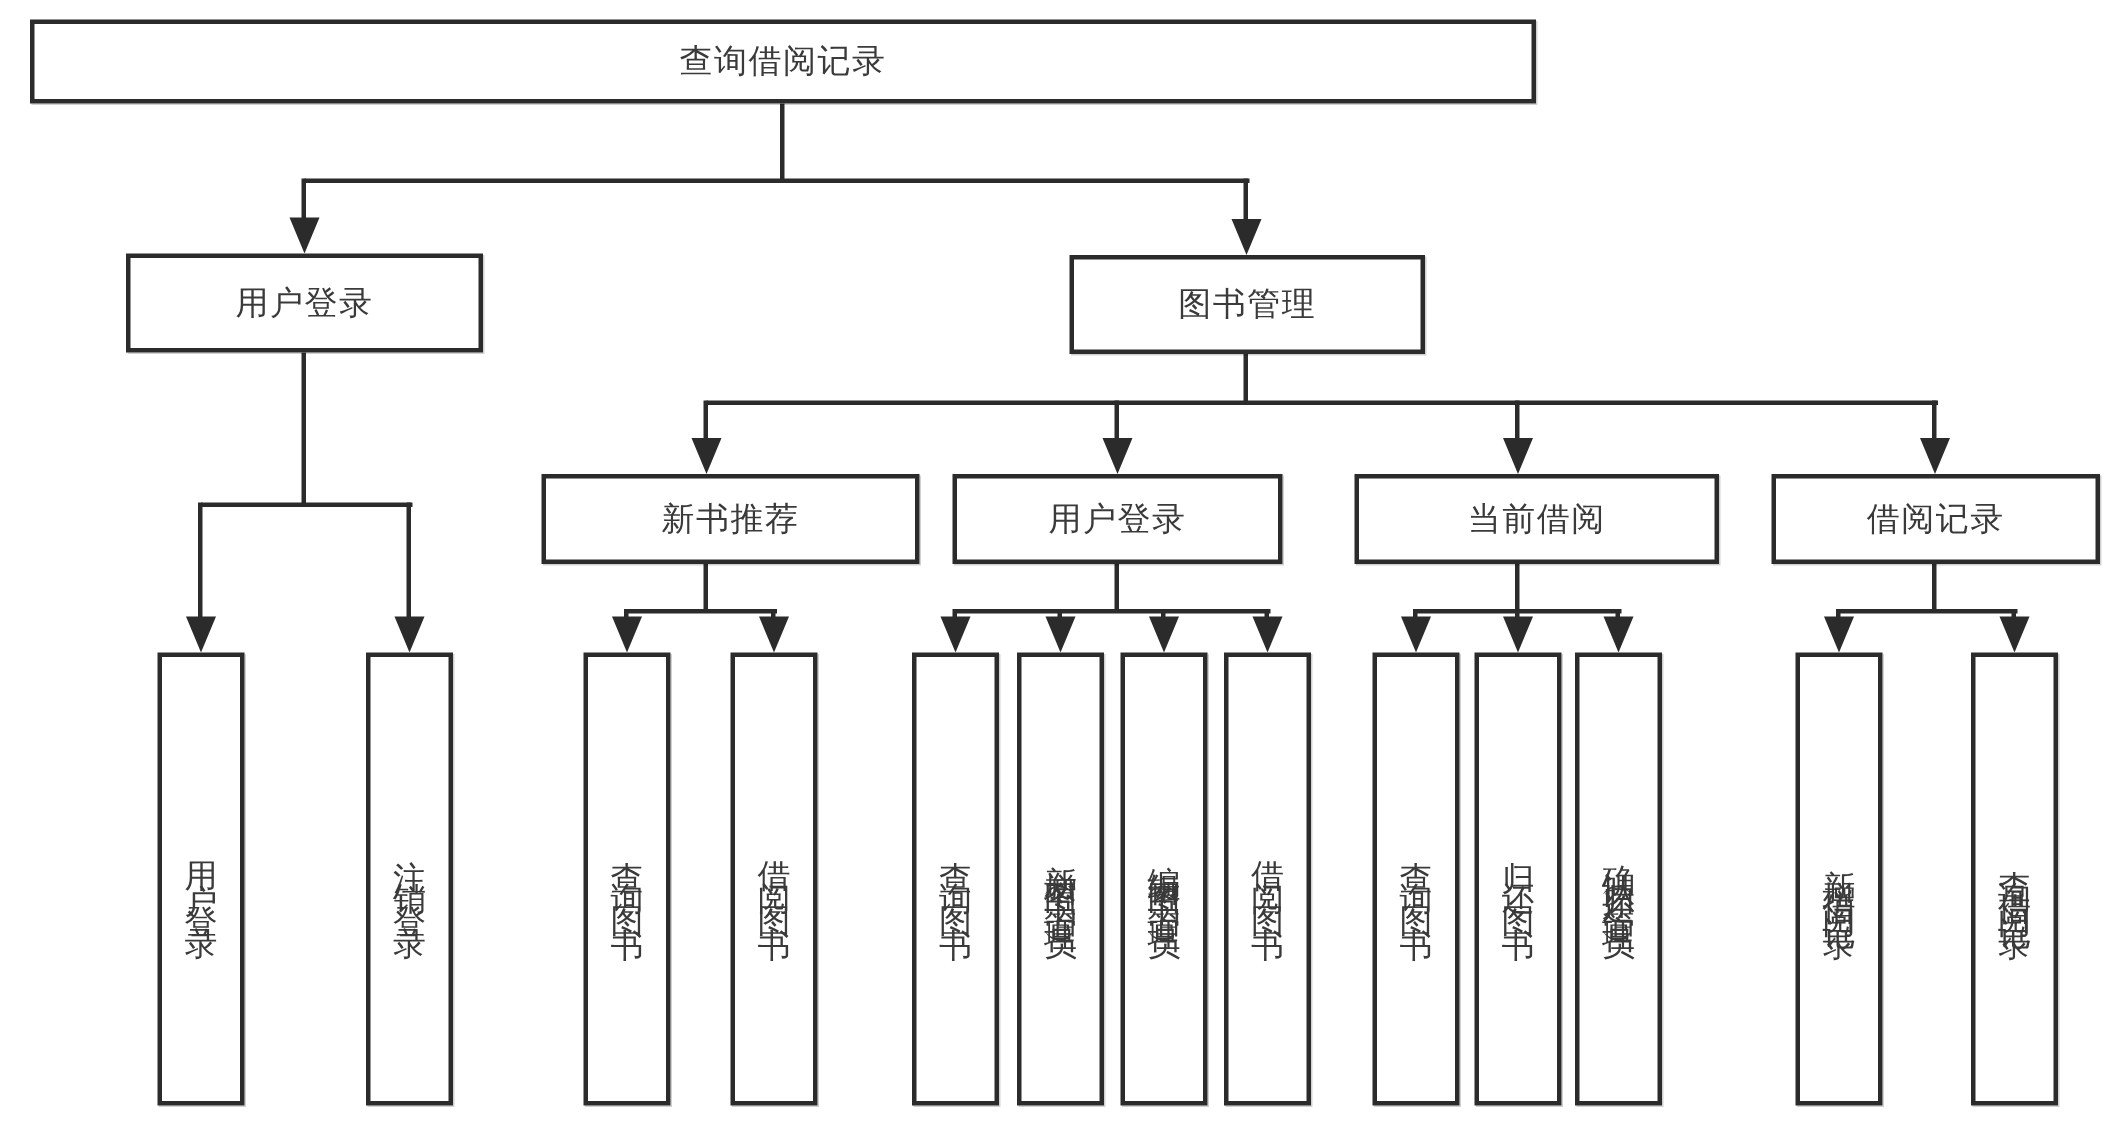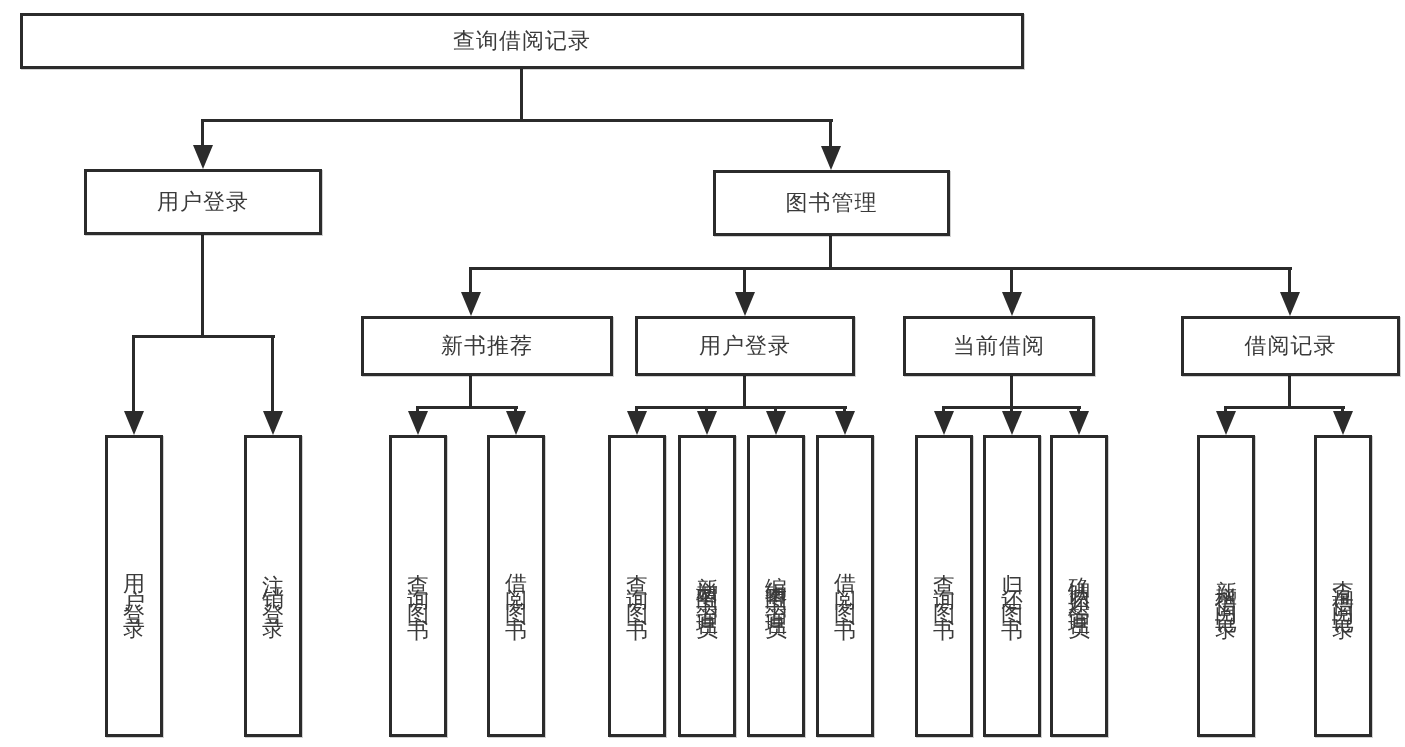--- a/index.html
+++ b/index.html
@@ -136,21 +136,21 @@
   <div class="box lv2-b">
     <span>图书管理</span>
   </div>
 
   <div class="box lv3" style="left:361px; width:252px;">
     <span>新书推荐</span>
   </div>
   <div class="box lv3" style="left:635px; width:220px;">
     <span>用户登录</span>
   </div>
-  <div class="box lv3" style="left:903px; width:192px;">
+  <div class="box lv3" style="left:903px; width:243px;">
     <span>当前借阅</span>
   </div>
   <div class="box lv3" style="left:1181px; width:219px;">
     <span>借阅记录</span>
   </div>
 
   <div class="box leaf" style="left:105px;">
     <span class="vtext len4">用户登录</span>
   </div>
   <div class="box leaf" style="left:244px;">

